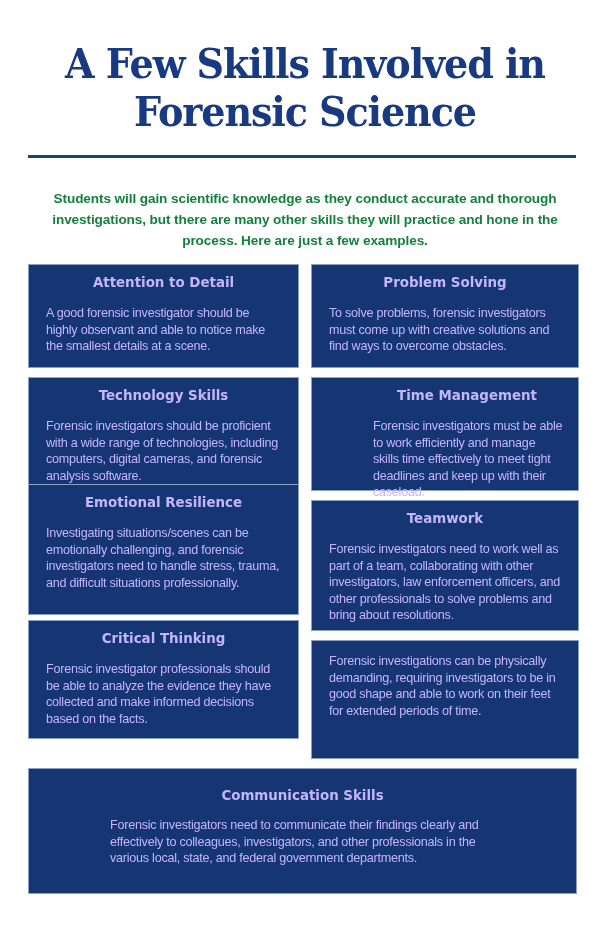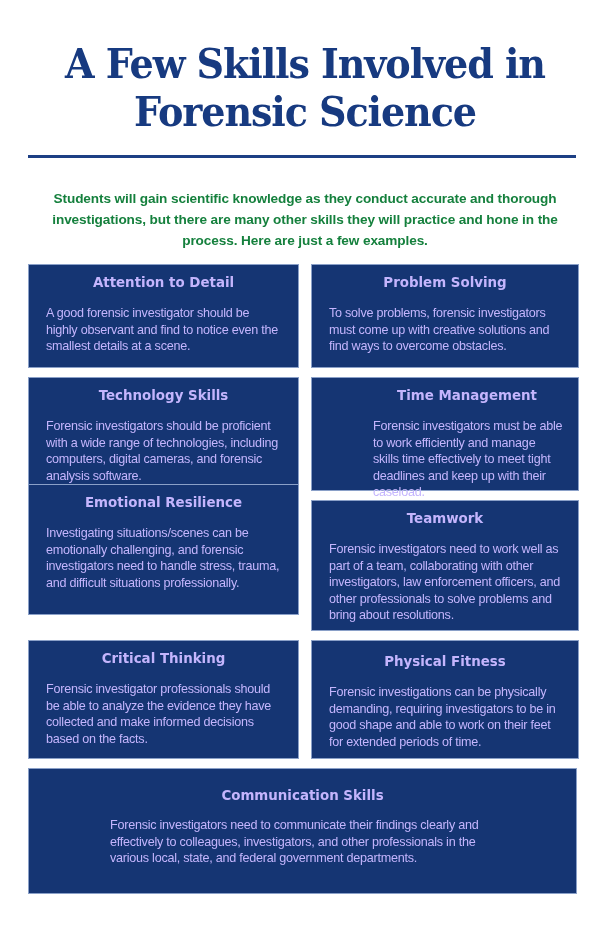--- a/index.html
+++ b/index.html
@@ -80,21 +80,21 @@
   <span class="line">A Few Skills Involved in</span>
   <span class="line">Forensic Science</span>
 </div>
 
 <div class="divider"></div>
 
 <div class="intro">Students will gain scientific knowledge as they conduct accurate and thorough investigations, but there are many other skills they will practice and hone in the process. Here are just a few examples.</div>
 
 <div class="card" style="left:28px; top:264px; width:271px; height:104px;">
   <div class="heading">Attention to Detail</div>
-  <div class="body">A good forensic investigator should be highly observant and find to notice even the smallest details at a scene.</div>
+  <div class="body">A good forensic investigator should be highly observant and able to notice make the smallest details at a scene.</div>
 </div>
 <div class="card" style="left:311px; top:264px; width:268px; height:104px;">
   <div class="heading">Problem Solving</div>
   <div class="body">To solve problems, forensic investigators must come up with creative solutions and find ways to overcome obstacles.</div>
 </div>
 
 <div class="card" style="left:28px; top:377px; width:271px; height:114px;">
   <div class="heading">Technology Skills</div>
   <div class="body">Forensic investigators should be proficient with a wide range of technologies, including computers, digital cameras, and forensic analysis software.</div>
 </div>
@@ -105,25 +105,24 @@
 
 <div class="card" style="left:28px; top:484px; width:271px; height:131px;">
   <div class="heading">Emotional Resilience</div>
   <div class="body">Investigating situations/scenes can be emotionally challenging, and forensic investigators need to handle stress, trauma, and difficult situations professionally.</div>
 </div>
 <div class="card" style="left:311px; top:500px; width:268px; height:131px;">
   <div class="heading">Teamwork</div>
   <div class="body">Forensic investigators need to work well as part of a team, collaborating with other investigators, law enforcement officers, and other professionals to solve problems and bring about resolutions.</div>
 </div>
 
-<div class="card" style="left:28px; top:640px; width:271px; height:119px;">
+<div class="card" style="left:28px; top:620px; width:271px; height:119px;">
   <div class="heading">Critical Thinking</div>
   <div class="body">Forensic investigator professionals should be able to analyze the evidence they have collected and make informed decisions based on the facts.</div>
 </div>
 <div class="card" style="left:311px; top:640px; width:268px; height:119px;">
-  <div class="heading" style="margin-top:13px;">Physical Fitness</div>
   <div class="body">Forensic investigations can be physically demanding, requiring investigators to be in good shape and able to work on their feet for extended periods of time.</div>
 </div>
 
 <div class="card wide" style="left:28px; top:768px; width:549px; height:126px;">
   <div class="heading">Communication Skills</div>
   <div class="body">Forensic investigators need to communicate their findings clearly and effectively to colleagues, investigators, and other professionals in the various local, state, and federal government departments.</div>
 </div>
 
 </body></html>

